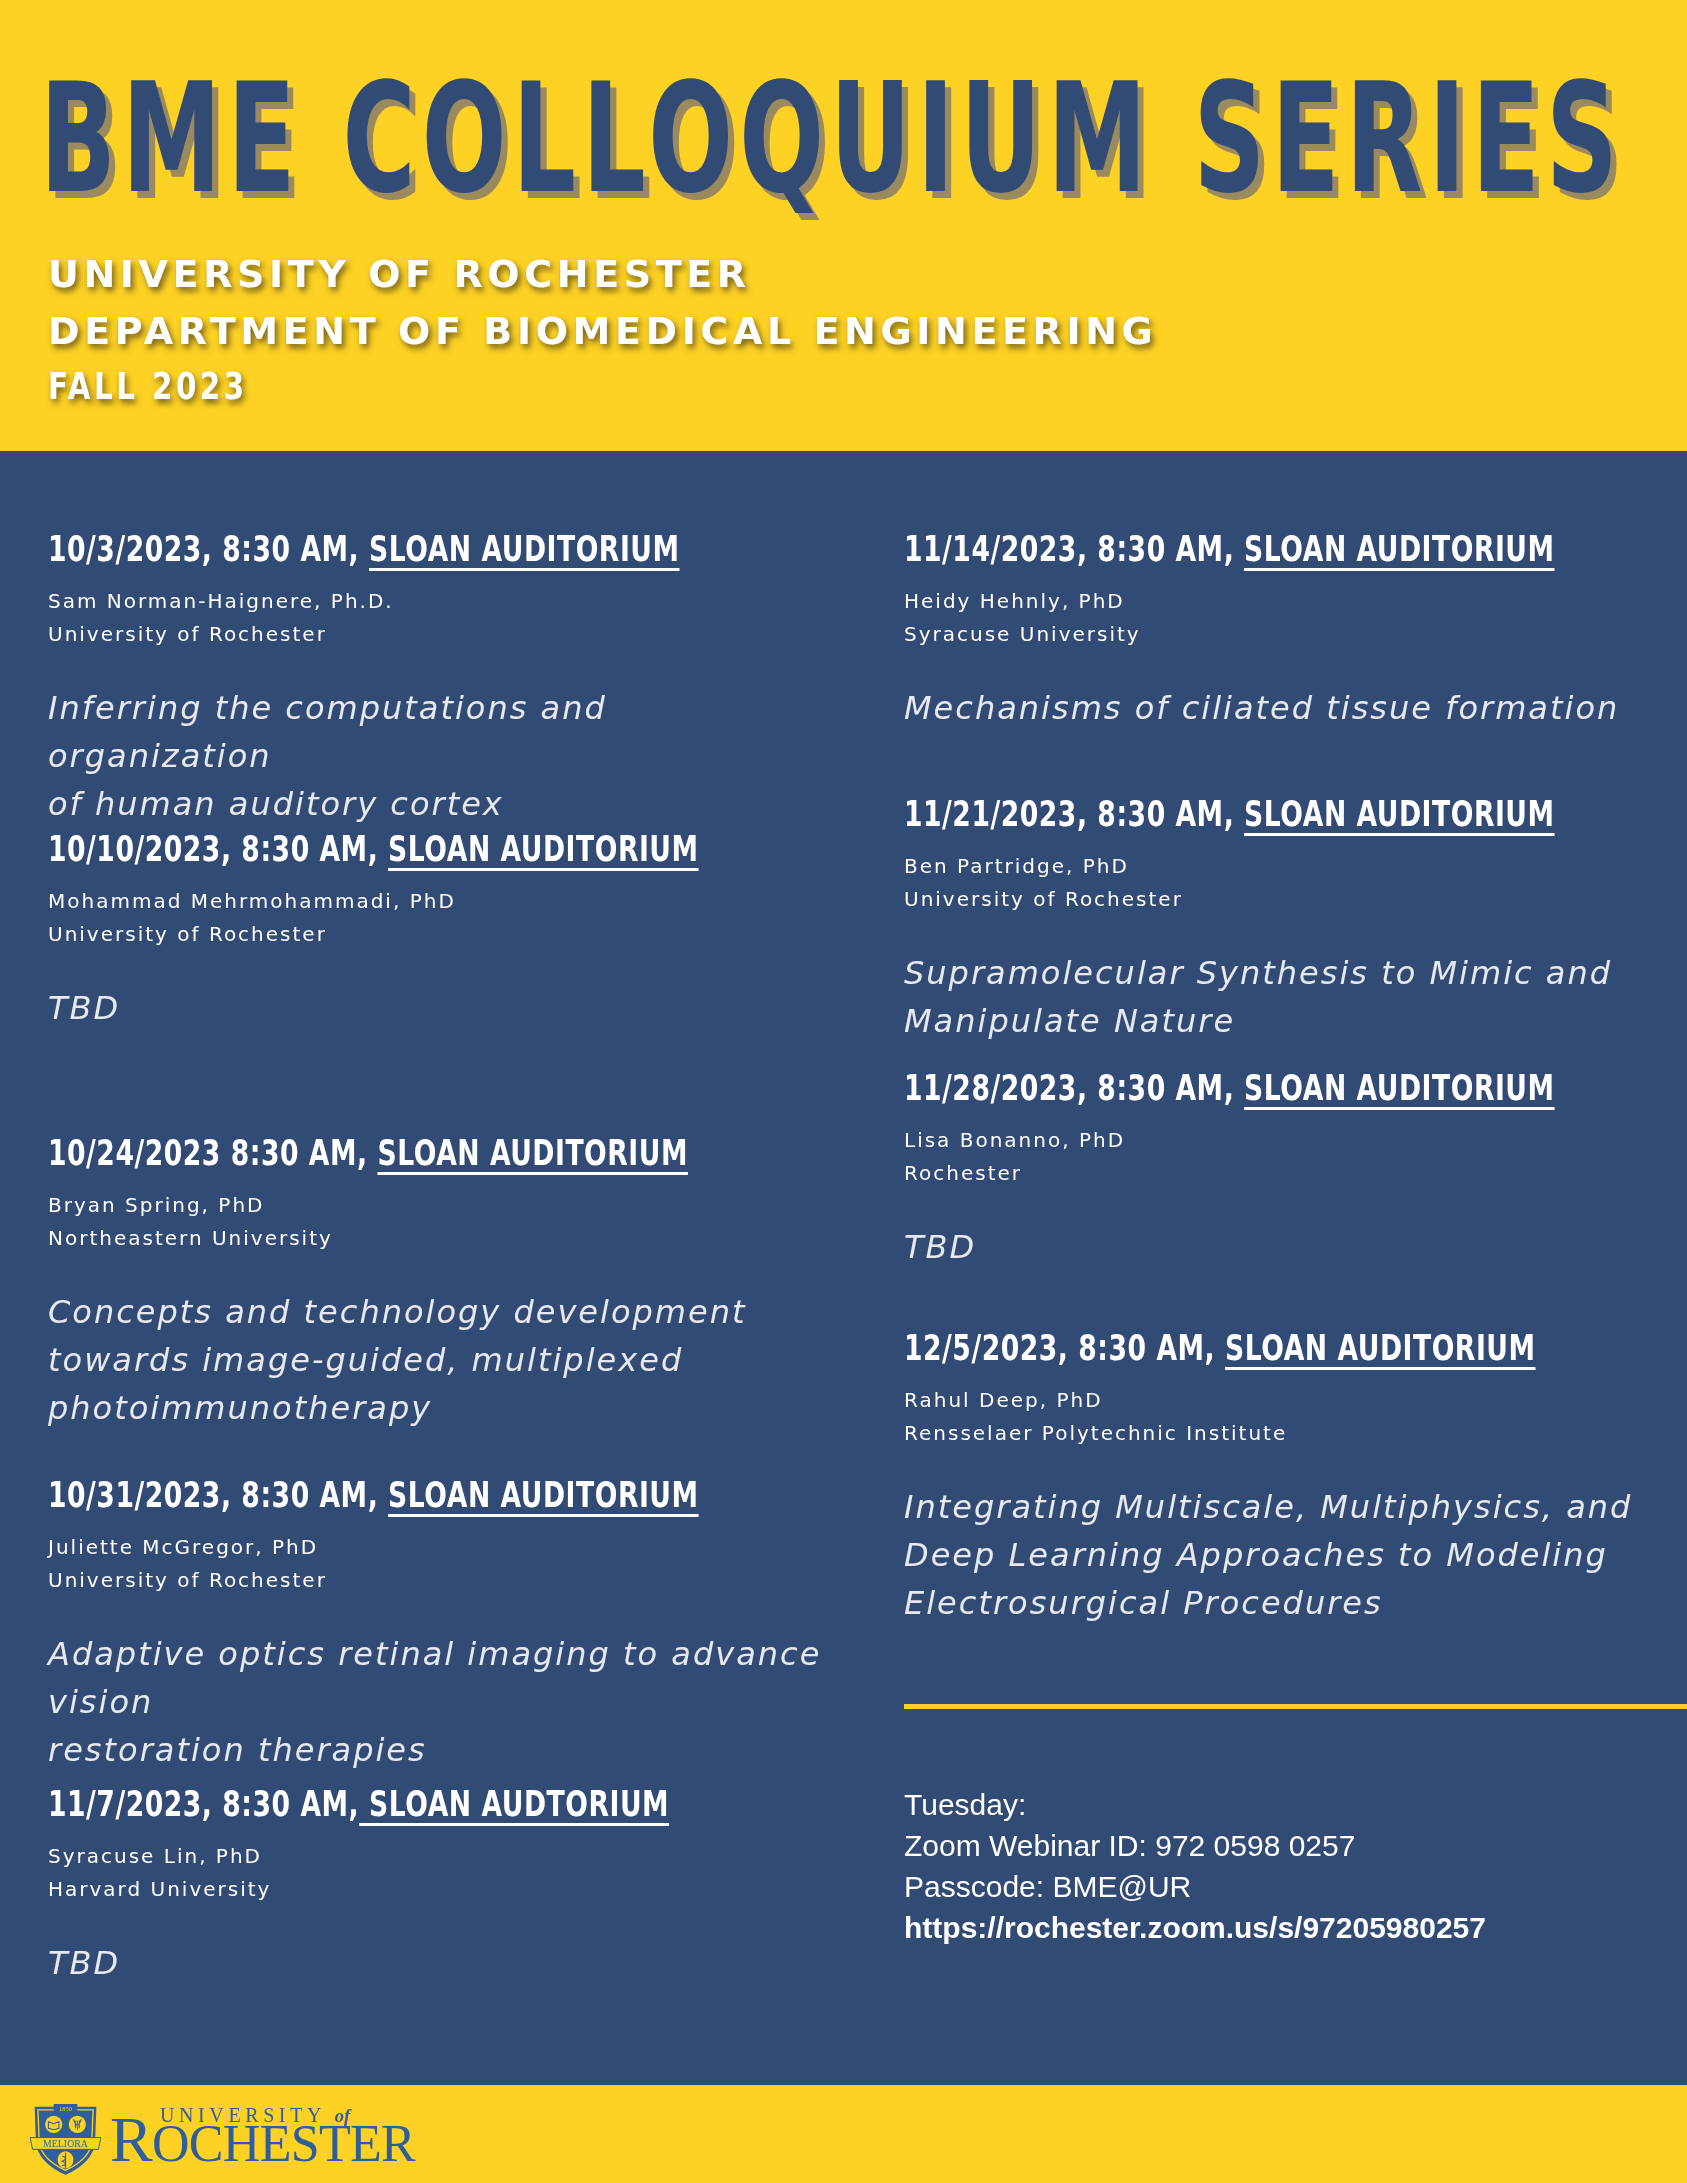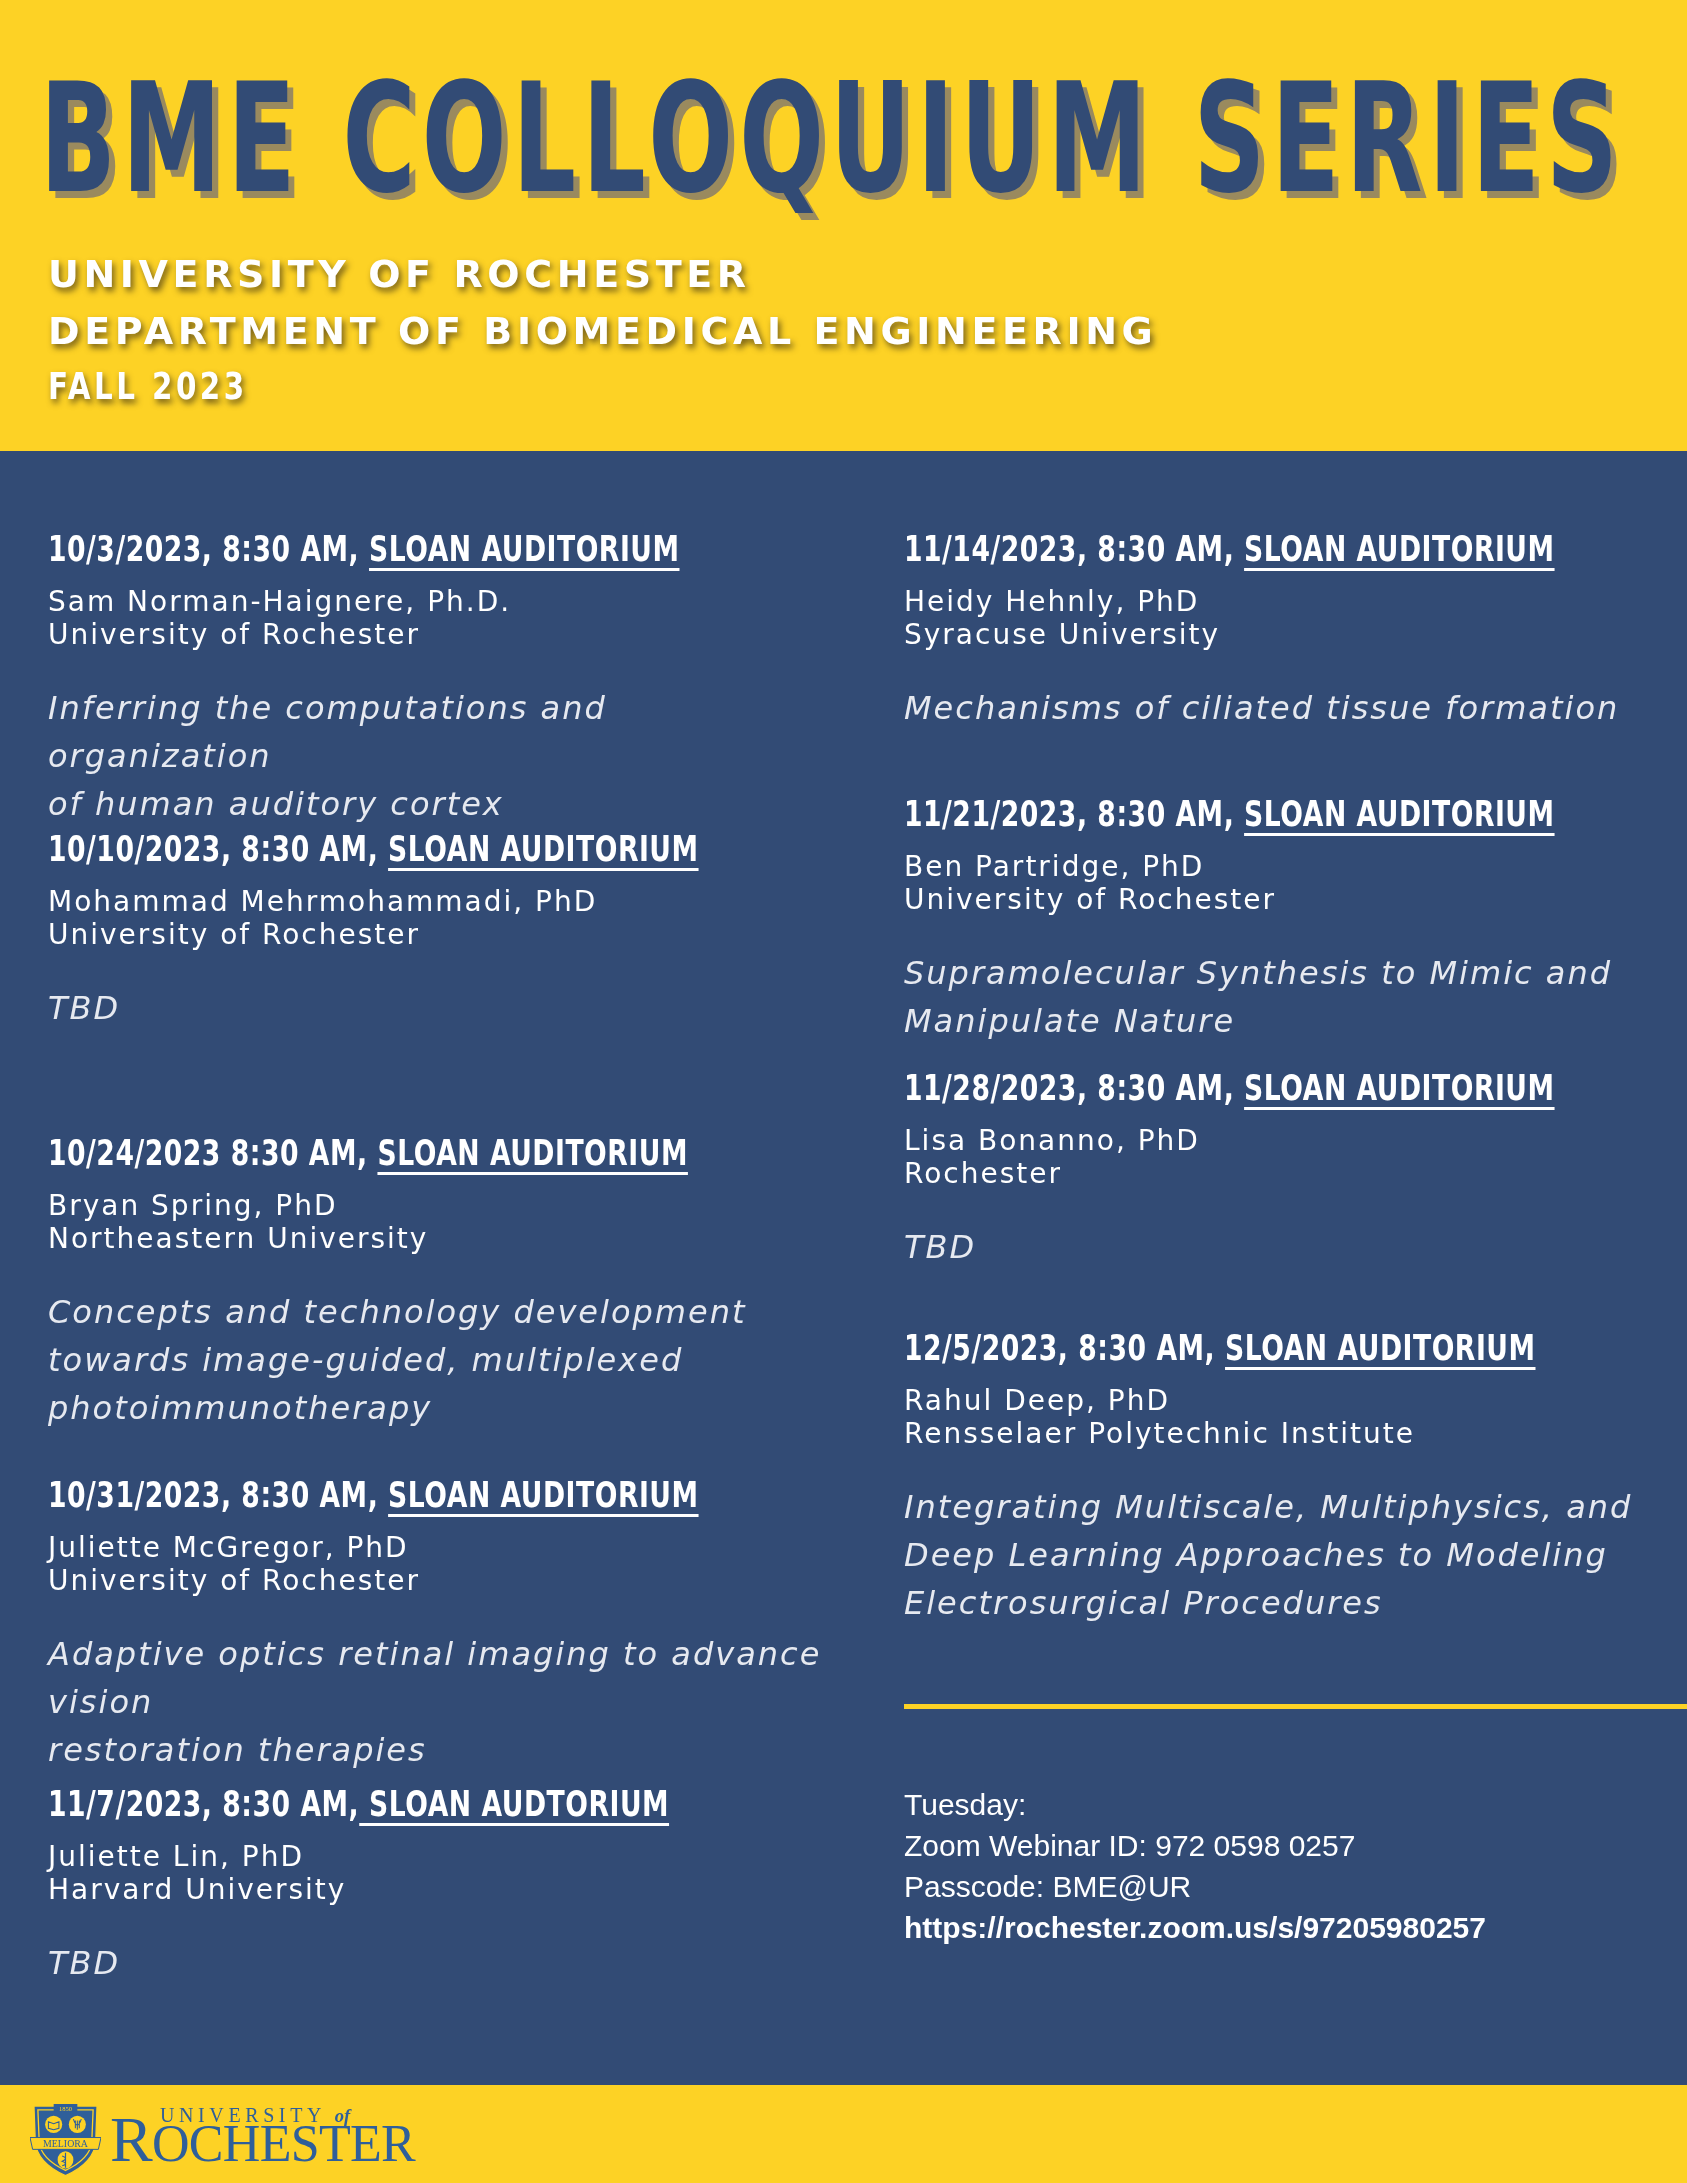--- a/index.html
+++ b/index.html
@@ -71,21 +71,21 @@
   .event-head .venue {
     text-decoration: underline;
     text-decoration-thickness: 3.3px;
     text-underline-offset: 6.6px;
     color: #ffffff;
     cursor: pointer;
   }
   .speaker, .affil {
     font-family: "DejaVu Sans", sans-serif;
     font-weight: normal;
-    font-size: 28px;
+    font-size: 20px;
     line-height: 33px;
     letter-spacing: 2px;
     color: #ffffff;
     white-space: nowrap;
   }
   .speaker { margin-top: 16px; }
   .talk {
     margin-top: 33px;
     font-family: "DejaVu Sans", sans-serif;
     font-style: italic;
@@ -189,21 +189,21 @@
   <div class="speaker">Juliette McGregor, PhD</div>
   <div class="affil">University of Rochester</div>
   <div class="talk">Adaptive optics retinal imaging to advance vision
 restoration therapies</div>
 </div>
 
 <div class="event" style="left:48px; top:1784px;">
   <div class="event-head">
     <span>11/7/2023, 8:30 AM,</span><span class="venue"> SLOAN AUDTORIUM</span>
   </div>
-  <div class="speaker">Juliette Lin, PhD</div>
+  <div class="speaker">Syracuse Lin, PhD</div>
   <div class="affil">Harvard University</div>
   <div class="talk">TBD</div>
 </div>
 
 <div class="event" style="left:904px; top:529px;">
   <div class="event-head">
     <span>11/14/2023, 8:30 AM, </span><span class="venue">SLOAN AUDITORIUM</span>
   </div>
   <div class="speaker">Heidy Hehnly, PhD</div>
   <div class="affil">Syracuse University</div>

